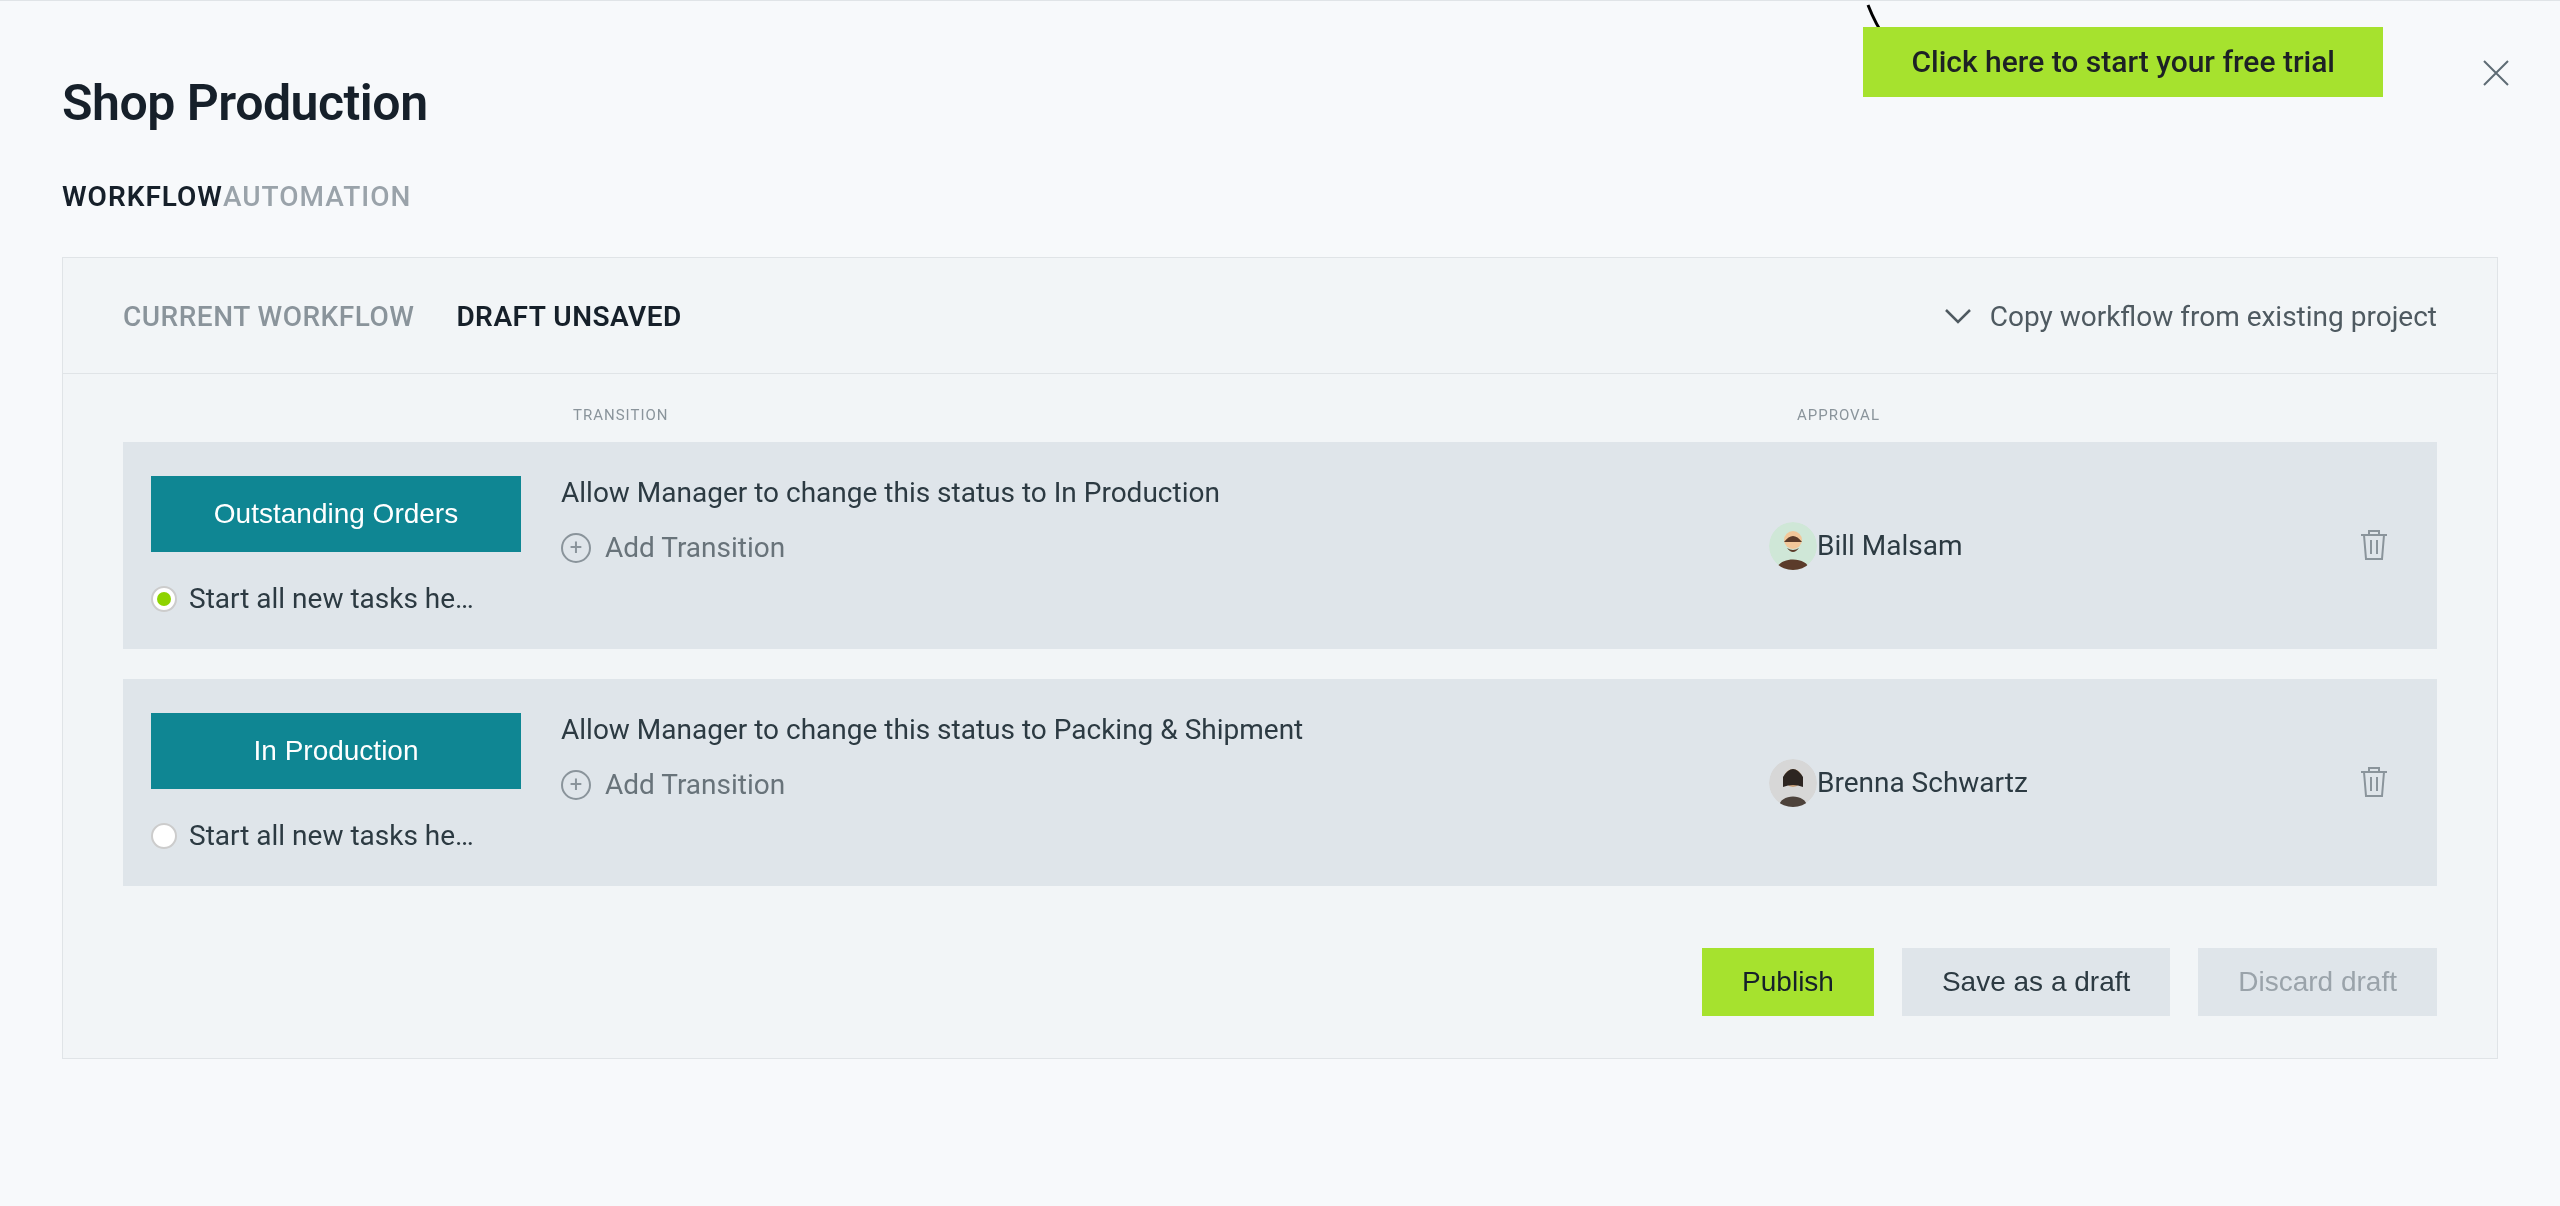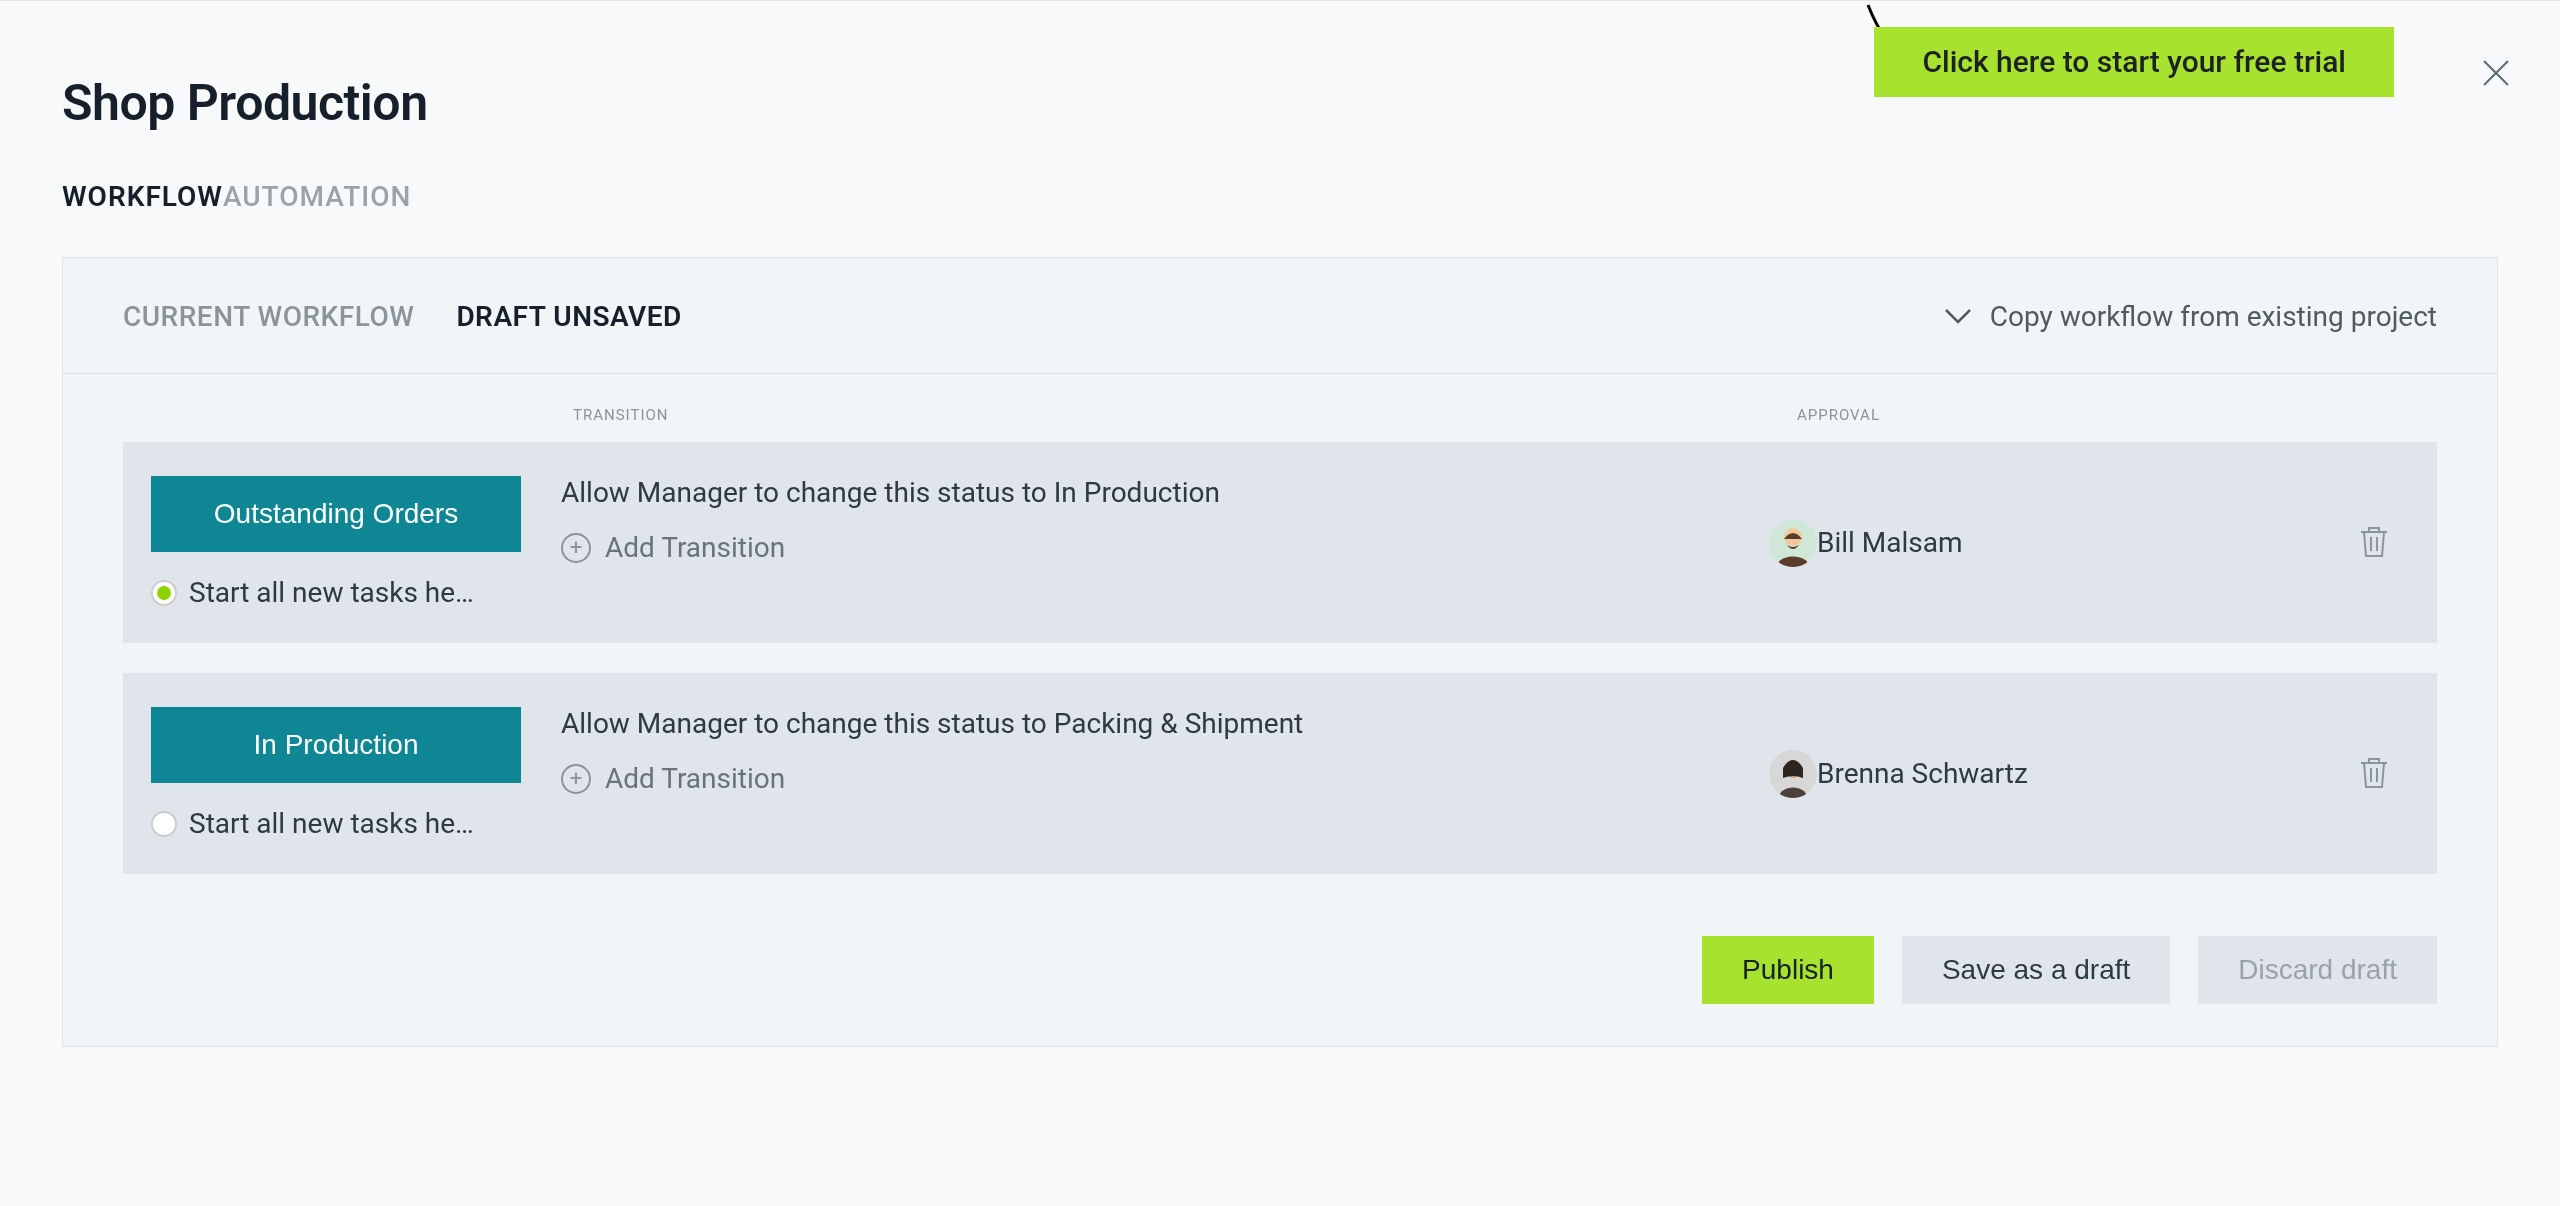--- a/index.html
+++ b/index.html
@@ -16,21 +16,21 @@
   .page {
     width: 2560px;
     height: 1206px;
     position: relative;
     border-top: 1px solid #e0e4e7;
   }
 
   .cta-banner {
     position: absolute;
     top: 26px;
-    right: 166px;
+    right: 177px;
     background: #a6e22e;
     color: #1d2125;
     font-size: 30px;
     padding: 20px 48px;
     font-weight: 500;
     line-height: 1;
   }
 
   .cta-arrow {
     position: absolute;
@@ -121,21 +121,21 @@
     background:#dfe5ea;
     display:flex;
     padding: 34px 28px 34px 28px;
     min-height: 200px;
   }
 
   .row-left {
     width: 410px;
     display:flex;
     flex-direction:column;
-    gap: 24px;
+    gap: 30px;
   }
   .status-btn {
     background:#0f8693;
     color:#fff;
     font-size:28px;
     padding: 22px 10px;
     width: 370px;
     text-align:center;
     border:none;
     cursor:pointer;

